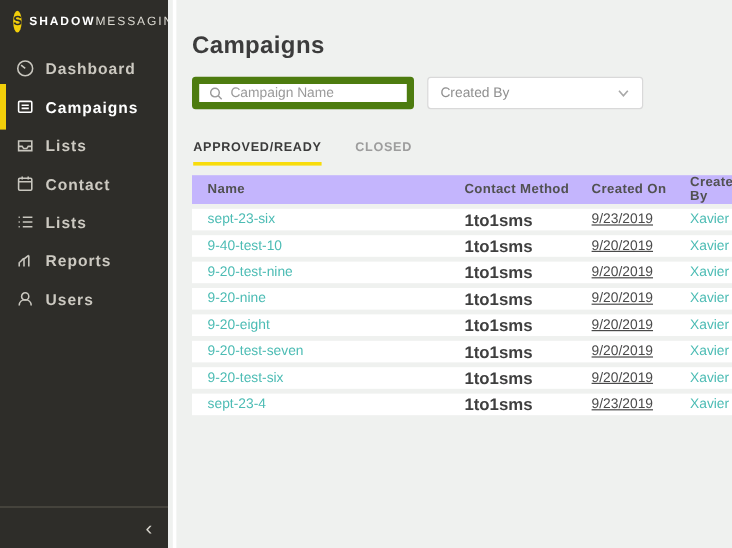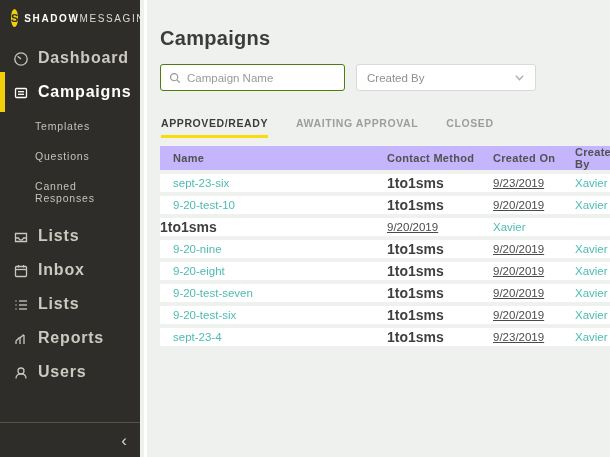--- a/index.html
+++ b/index.html
@@ -18,21 +18,21 @@
   .logo-circle {
     width:18px; height:18px; border-radius:50%; background:#f2cf0a; color:#2e2d29;
     font-size:11px; font-weight:bold; display:flex; align-items:center; justify-content:center;
   }
   .logo-text { font-size:10px; letter-spacing:1.6px; color:#ffffff; font-weight:bold; white-space:nowrap; }
   .logo-text .light { font-weight:normal; color:#dedcd4; }
 
   .nav { margin-top:14px; }
   .nav-item {
     position:relative; display:flex; align-items:flex-end; gap:9px;
-    padding:8px 0 8px 13px; font-size:16px; font-weight:bold;
+    padding:8px 0 8px 13px; font-size:13px; font-weight:bold;
     letter-spacing:0.8px; color:#ccc9c1; cursor:pointer;
   }
   .nav-item svg { width:16px; height:16px; stroke:#c9c7bf; fill:none; stroke-width:1.3; flex-shrink:0; }
   .nav-item.active { color:#ffffff; }
   .nav-item.active svg { stroke:#ffffff; }
   .nav-item.active::before {
     content:""; position:absolute; left:0; top:-3px; bottom:-3px; width:5px; background:#f2cf0a;
   }
   .nav-sub {
     display:block; padding:9px 0 9px 35px; font-size:10.5px; font-weight:normal;
@@ -47,21 +47,21 @@
   .collapse-btn { color:#d6d4cc; font-size:17px; line-height:1; cursor:pointer; font-weight:normal; }
 
   
   .content { flex:1; position:relative; background:#eff1ef; overflow:hidden; }
   .edge-line { position:absolute; left:4px; top:0; bottom:0; width:3px; background:#ffffff; }
 
   .page-title { margin:26px 0 0 20px; font-size:20px; line-height:24px; font-weight:bold; color:#3c3c3c; letter-spacing:0.3px; }
 
   .filters { display:flex; gap:11px; margin:14px 0 0 20px; }
   .search-box {
-    width:185px; height:27px; background:#ffffff; border:1px solid #4d7c0f; border-radius:3px;
+    width:185px; height:27px; background:#ffffff; border:6px solid #4d7c0f; border-radius:3px;
     display:flex; align-items:center; padding:0 8px; gap:6px;
   }
   .search-box svg { width:12px; height:12px; stroke:#9a9a9a; fill:none; stroke-width:1.4; flex-shrink:0; }
   .search-box input {
     border:none; outline:none; flex:1; font-size:11.5px; color:#555;
     font-family:"Liberation Sans", sans-serif; background:transparent;
   }
   .search-box input::placeholder { color:#9a9a9a; }
   .select-box {
     width:180px; height:27px; background:#ffffff; border:1px solid #d9d9d9; border-radius:3px;
@@ -109,40 +109,35 @@
         <span>Dashboard</span>
       </div>
       <div class="nav-item active">
         <svg viewBox="0 0 16 16">
             <rect x="2.5" y="3.5" width="11" height="9" rx="1"></rect>
             <line x1="5" y1="6.7" x2="11" y2="6.7"></line>
             <line x1="5" y1="9.3" x2="11" y2="9.3"></line>
           </svg>
         <span>Campaigns</span>
       </div>
-      <div class="subgroup">
-        <span class="nav-sub">Templates</span>
-        <span class="nav-sub">Questions</span>
-        <span class="nav-sub">Canned Responses</span>
-      </div>
       <div class="nav-item">
         <svg viewBox="0 0 16 16">
             <path d="M2.5 4.5h11v8h-11z"></path>
             <path d="M2.5 9h3l1.2 1.8h2.6L10.5 9h3"></path>
           </svg>
         <span>Lists</span>
       </div>
       <div class="nav-item">
         <svg viewBox="0 0 16 16">
             <rect x="2.5" y="3.5" width="11" height="10" rx="1"></rect>
             <line x1="2.5" y1="6.5" x2="13.5" y2="6.5"></line>
             <line x1="5.5" y1="2" x2="5.5" y2="4.5"></line>
             <line x1="10.5" y1="2" x2="10.5" y2="4.5"></line>
           </svg>
-        <span>Inbox</span>
+        <span>Contact</span>
       </div>
       <div class="nav-item">
         <svg viewBox="0 0 16 16">
             <line x1="6" y1="4" x2="14" y2="4"></line>
             <line x1="6" y1="8" x2="14" y2="8"></line>
             <line x1="6" y1="12" x2="14" y2="12"></line>
             <line x1="2.5" y1="4" x2="3.5" y2="4"></line>
             <line x1="2.5" y1="8" x2="3.5" y2="8"></line>
             <line x1="2.5" y1="12" x2="3.5" y2="12"></line>
           </svg>
@@ -187,45 +182,45 @@
       <div class="select-box">
         <span>Created By</span>
         <svg viewBox="0 0 12 12">
             <polyline points="2,4 6,8.5 10,4"></polyline>
           </svg>
       </div>
     </div>
 
     <div class="tabs">
       <span class="tab active">APPROVED/READY</span>
-      <span class="tab">AWAITING APPROVAL</span>
       <span class="tab">CLOSED</span>
     </div>
 
     <div class="table">
       <div class="thead">
         <span class="c1">Name</span>
         <span>Contact Method</span>
         <span>Created On</span>
         <span>Created By</span>
       </div>
 
       <div class="trow">
         <span class="c1 cell-name">sept-23-six</span>
         <span class="cell-contact">1to1sms</span>
         <span class="cell-date">9/23/2019</span>
         <span class="cell-by">Xavier M</span>
       </div>
       <div class="trow">
-        <span class="c1 cell-name">9-20-test-10</span>
-        <span class="cell-contact">1to1sms</span>
-        <span class="cell-date">9/20/2019</span>
-        <span class="cell-by">Xavier</span>
-      </div>
-      <div class="trow">
+        <span class="c1 cell-name">9-40-test-10</span>
+        <span class="cell-contact">1to1sms</span>
+        <span class="cell-date">9/20/2019</span>
+        <span class="cell-by">Xavier</span>
+      </div>
+      <div class="trow">
+        <span class="c1 cell-name">9-20-test-nine</span>
         <span class="cell-contact">1to1sms</span>
         <span class="cell-date">9/20/2019</span>
         <span class="cell-by">Xavier</span>
       </div>
       <div class="trow">
         <span class="c1 cell-name">9-20-nine</span>
         <span class="cell-contact">1to1sms</span>
         <span class="cell-date">9/20/2019</span>
         <span class="cell-by">Xavier</span>
       </div>

